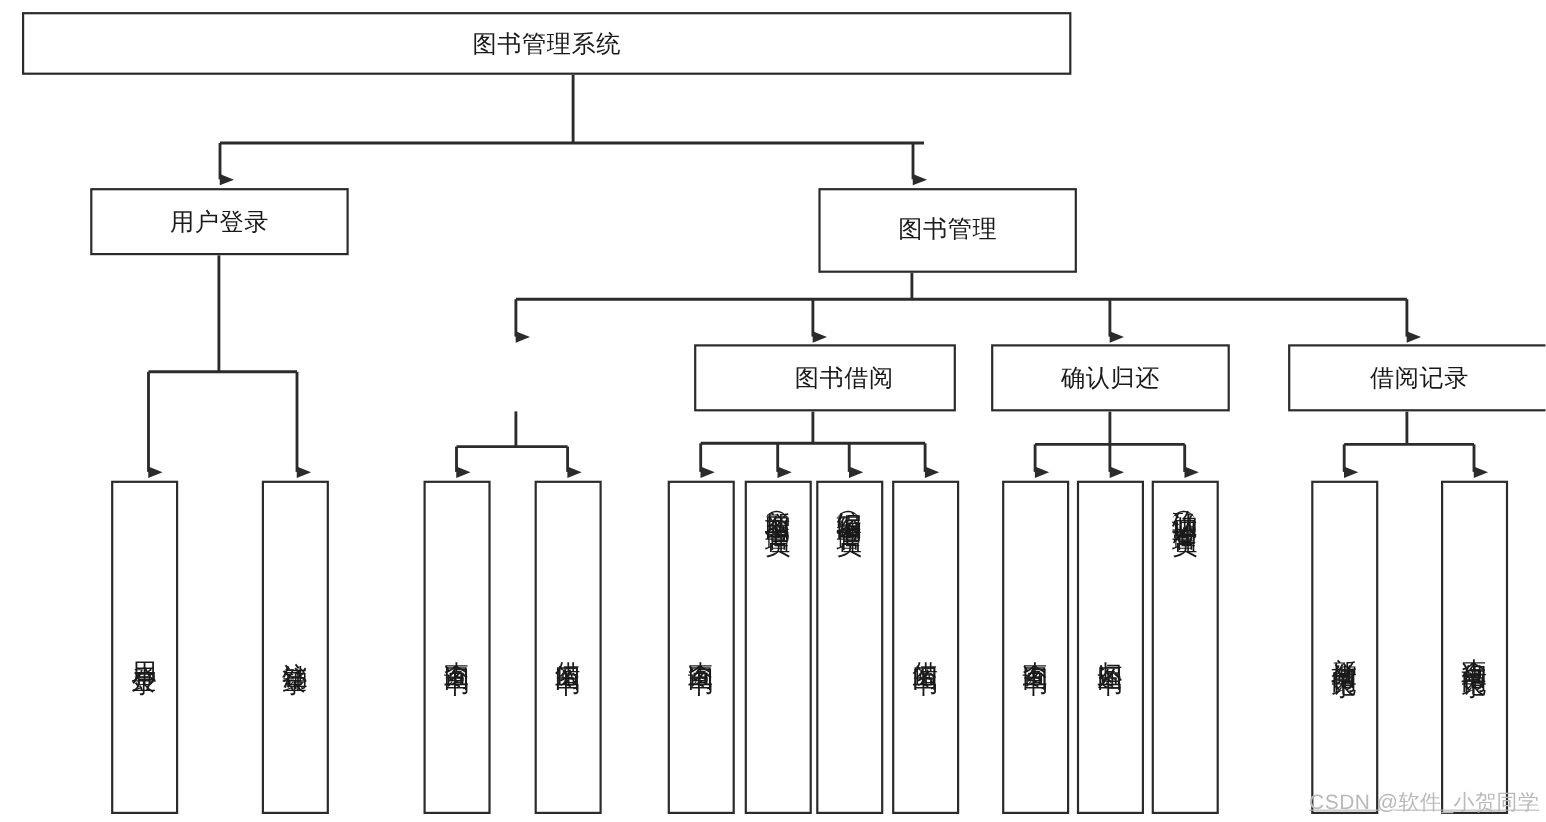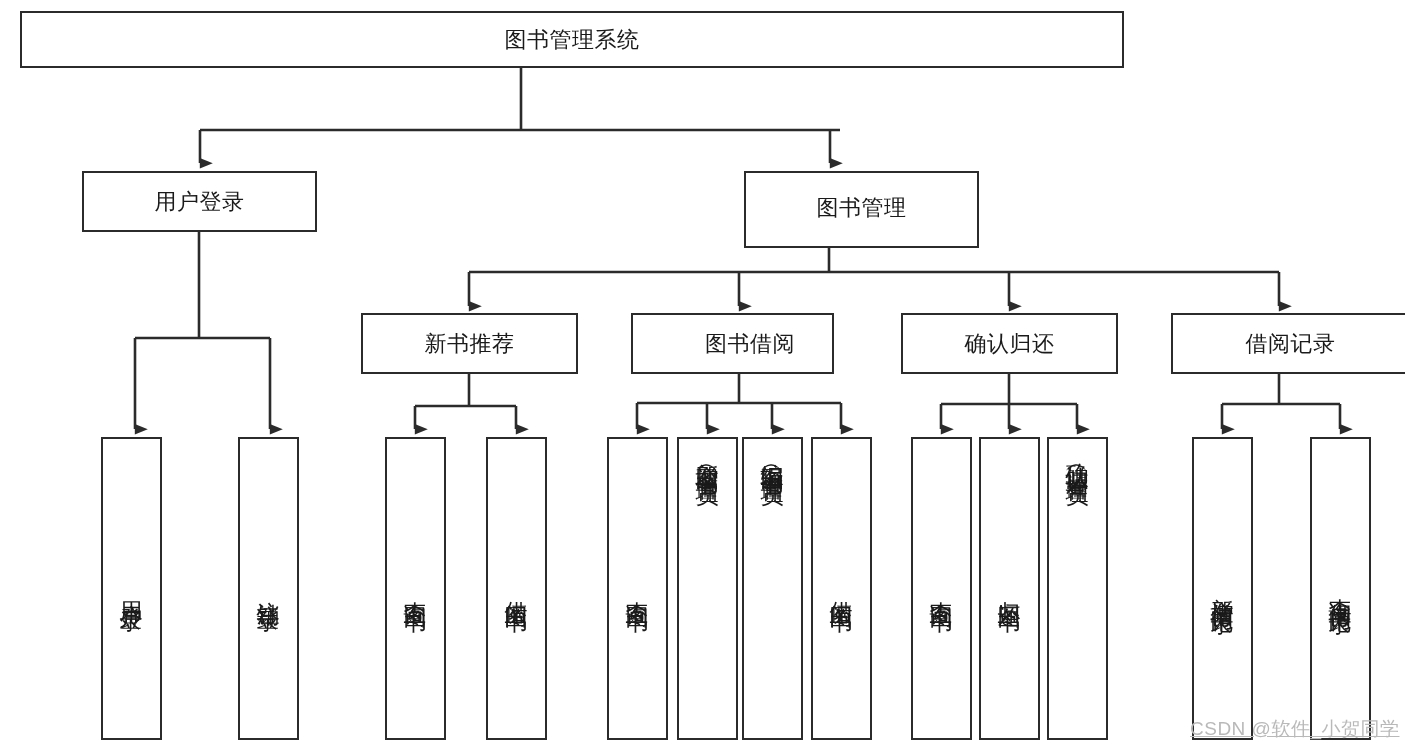--- a/index.html
+++ b/index.html
@@ -121,37 +121,34 @@
       <path d="M 1009 404 L 1009 429" marker-end="url(#arrow)"></path>
       <path d="M 1077 404 L 1077 429" marker-end="url(#arrow)"></path>
 
       <path d="M 1279 374 L 1279 404"></path>
       <path d="M 1222 404 L 1340 404"></path>
       <path d="M 1222 404 L 1222 429" marker-end="url(#arrow)"></path>
       <path d="M 1340 404 L 1340 429" marker-end="url(#arrow)"></path>
     </g>
   </svg>
 
-  <div class="node horizontal" style="left:20px; top:11px; width:1104px; height:57px;">
+  <div class="node horizontal" style="left:20px; top:11px; width:954px; height:57px;">
     <span class="label">图书管理系统</span>
   </div>
 
   <div class="node horizontal" style="left:82px; top:171px; width:235px; height:61px;">
     <span class="label">用户登录</span>
   </div>
 
   <div class="node horizontal" style="left:744px; top:171px; width:235px; height:77px;font-family:Liberation Mono, monospace;">
     <span class="label">图书管理</span>
   </div>
 
-  <div class="node horizontal" style="left:361px; top:313px; width:217px; height:61px;">
-    <span class="label">新书推荐</span>
-  </div>
-
-  <div class="node horizontal" style="left:631px; top:313px; width:203px; height:61px;padding-left:35px;">
+
+  <div class="node horizontal" style="left:631px; top:313px; width:238px; height:61px;padding-left:35px;">
     <span class="label">图书借阅</span>
   </div>
 
   <div class="node horizontal" style="left:901px; top:313px; width:217px; height:61px;">
     <span class="label">确认归还</span>
   </div>
 
   <div class="node horizontal" style="left:1171px; top:313px; width:239px; height:61px;">
     <span class="label">借阅记录</span>
   </div>

